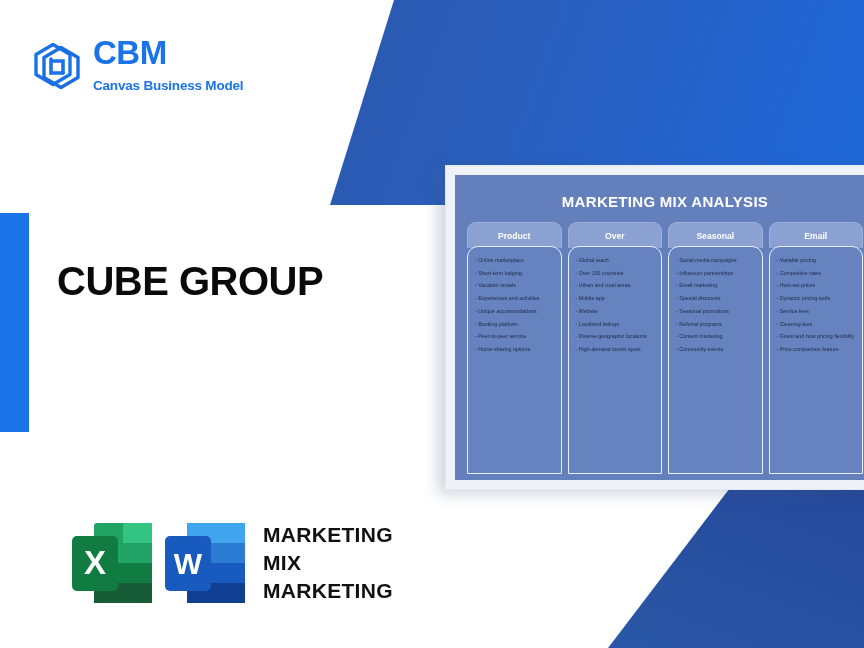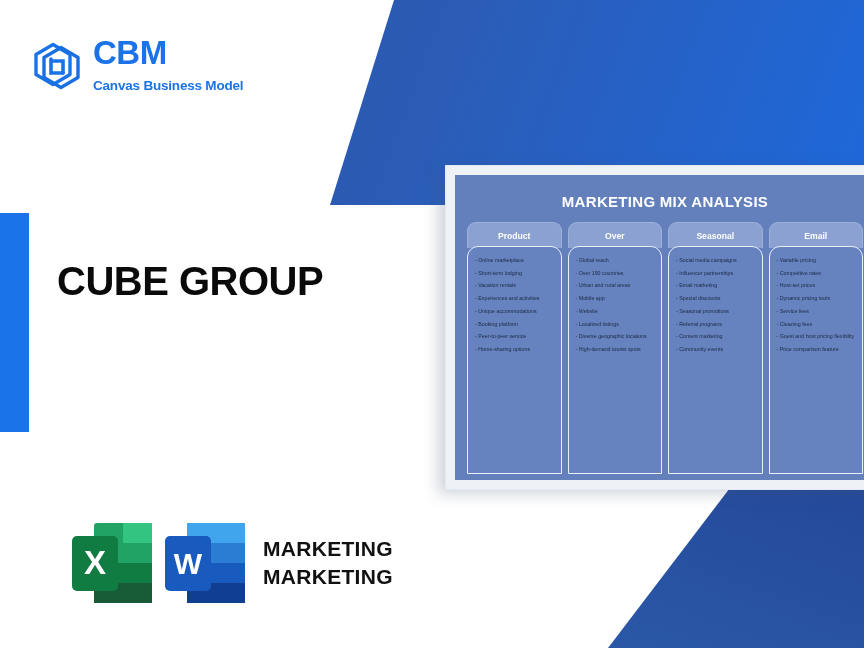--- a/index.html
+++ b/index.html
@@ -152,20 +152,21 @@
         <rect x="30" y="11" width="58" height="20" fill="#41a5ee"></rect>
         <rect x="30" y="31" width="58" height="20" fill="#2b7cd3"></rect>
         <rect x="30" y="51" width="58" height="20" fill="#185abd"></rect>
         <rect x="30" y="71" width="58" height="20" fill="#103f91"></rect>
         <rect x="8" y="24" width="46" height="55" rx="5" fill="#185abd"></rect>
         <text x="31" y="62" font-family="'Liberation Sans',sans-serif" font-size="30" font-weight="bold" fill="#ffffff" text-anchor="middle">W</text>
       </svg>
     </span>
     <span class="files-label">
       <span>MARKETING</span>
+      <span>MIX</span>
       <span>MARKETING</span>
     </span>
   </div>
 
   <div class="mmix-card">
     <div class="mmix-inner">
       <div class="mmix-title">MARKETING MIX ANALYSIS</div>
       <div class="mmix-cols">
 
         <div class="mmix-col">

